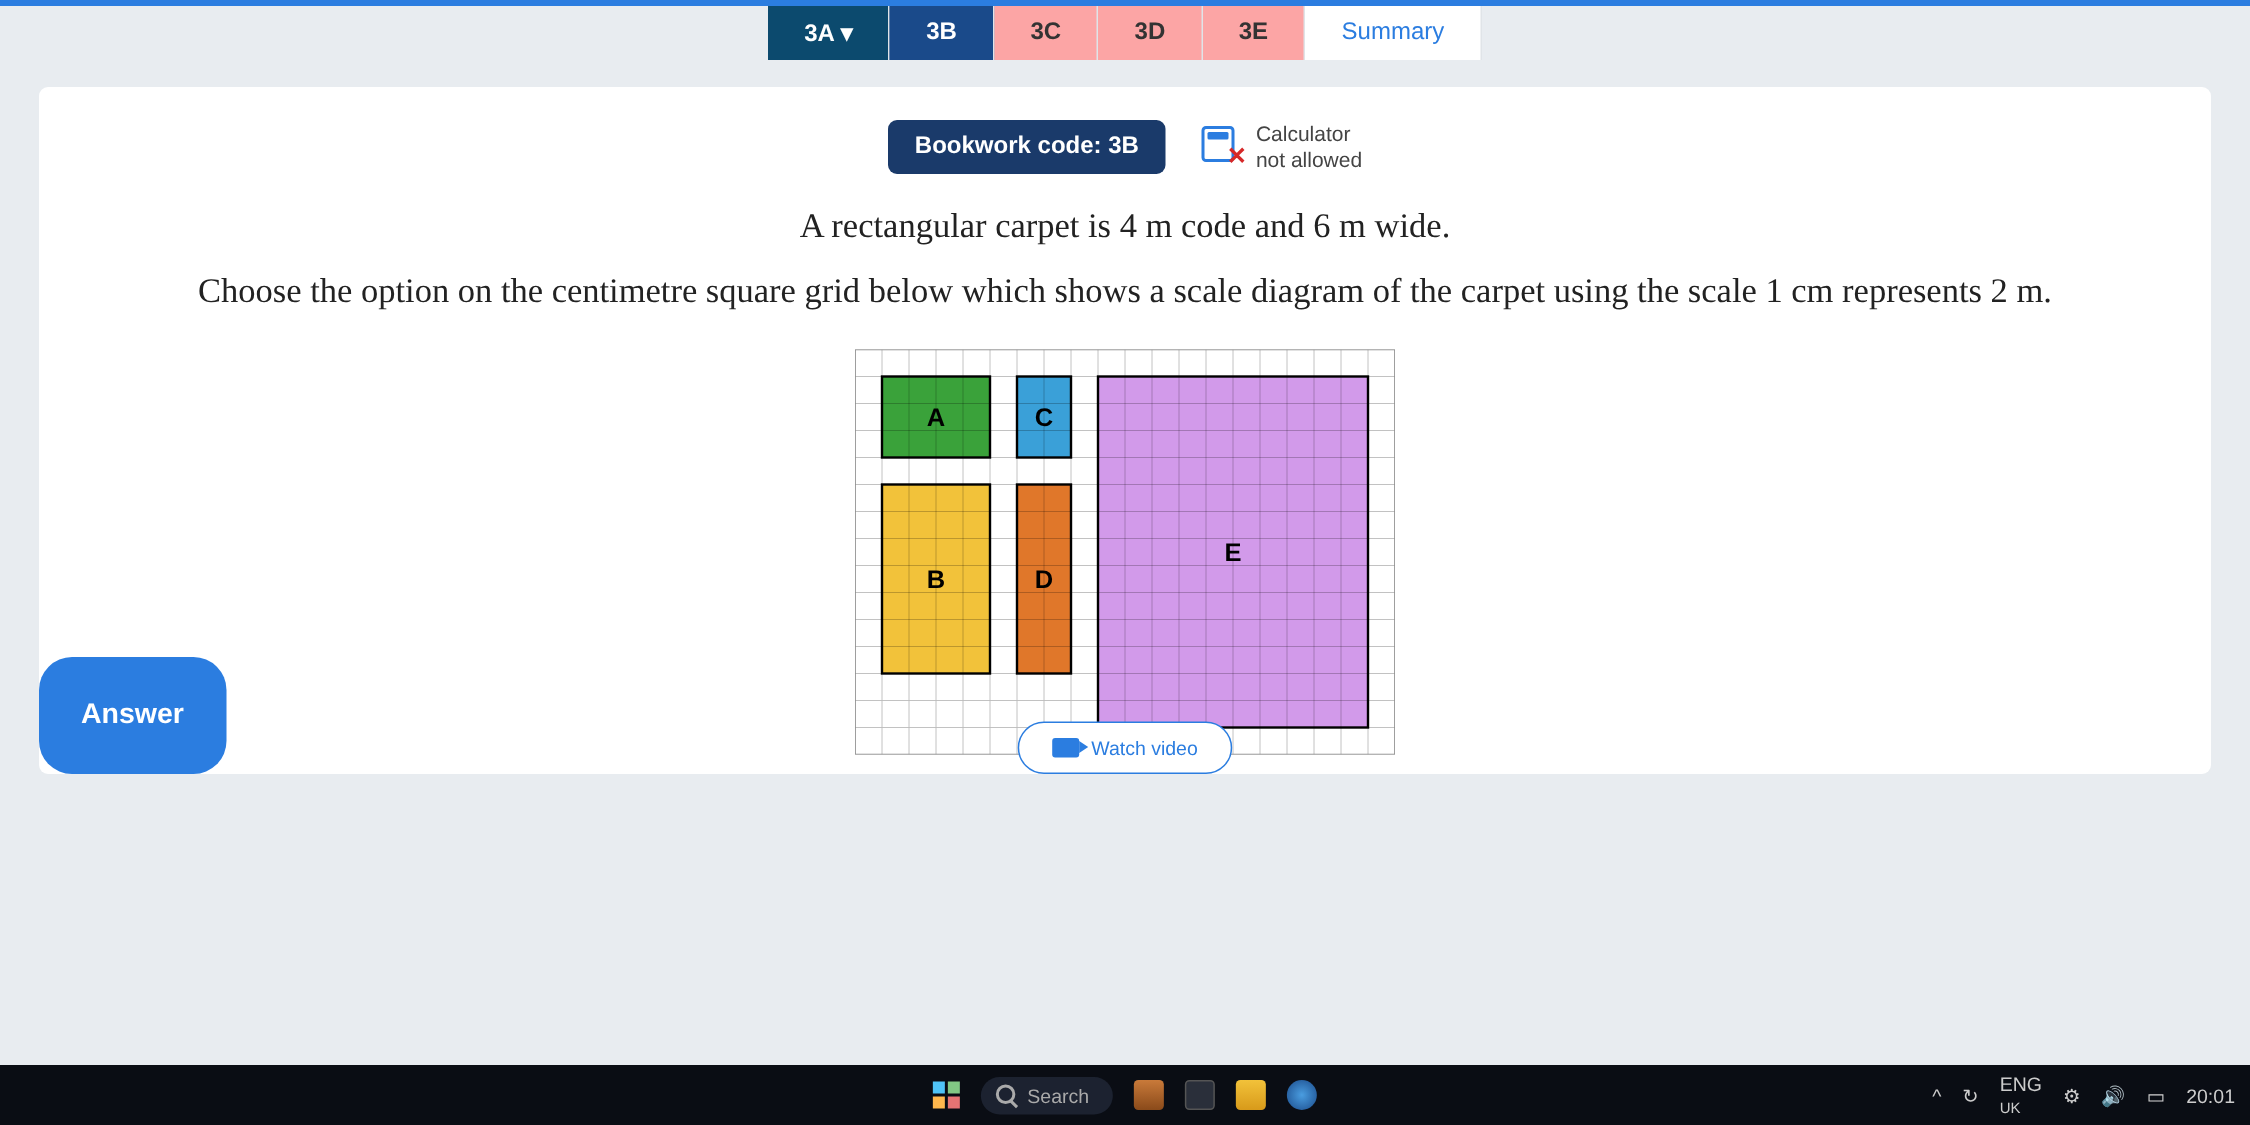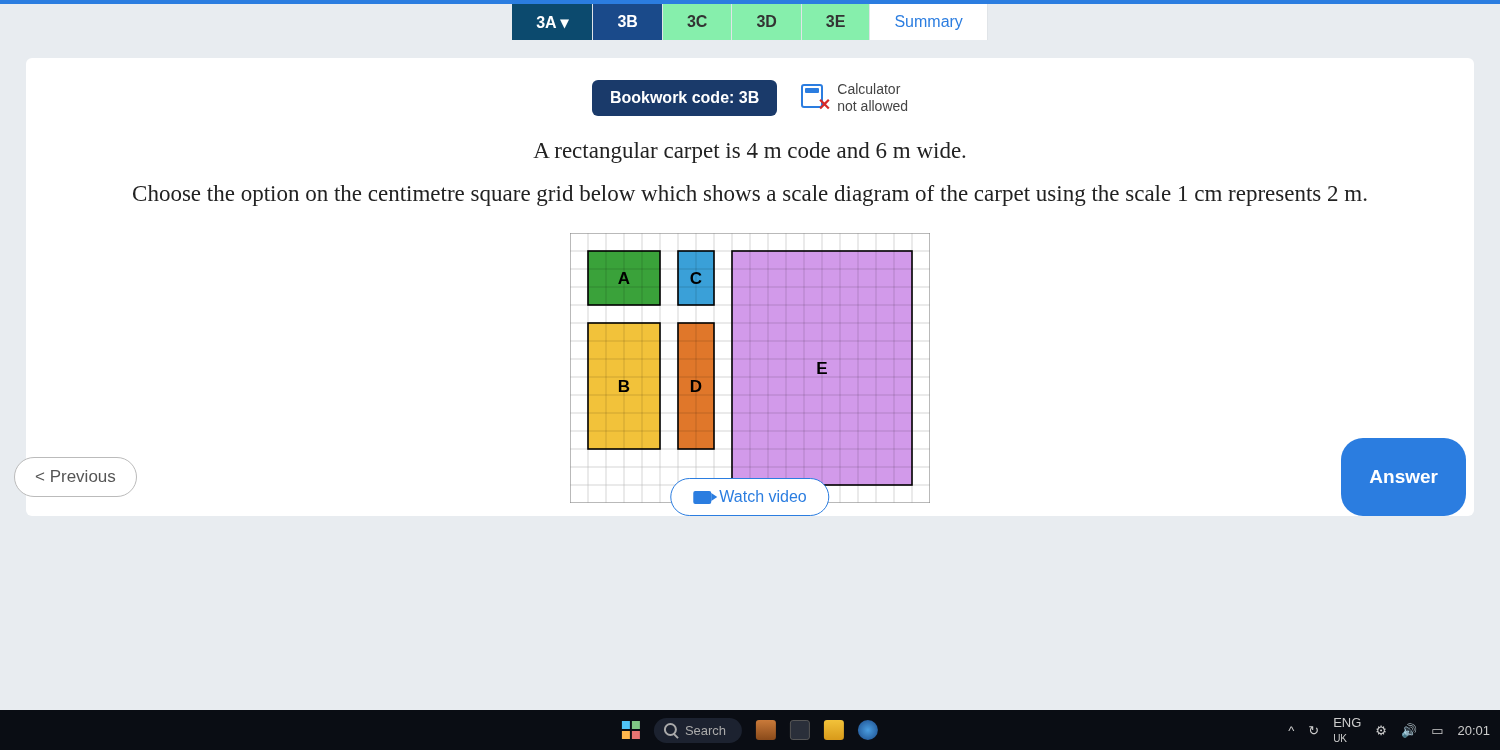--- a/index.html
+++ b/index.html
@@ -1,21 +1,21 @@
 <!DOCTYPE html>
 <html><head>
 <meta charset="utf-8">
 <style>
   * { box-sizing: border-box; margin: 0; padding: 0; }
   html, body { width: 1500px; height: 750px; font-family: Arial, sans-serif; background: #e8ecf0; overflow: hidden; }
   
   .top-bar { width: 100%; height: 4px; background: #2b7de0; }
   
   .tab-row { display: flex; justify-content: center; gap: 0; height: 36px; background: #e8ecf0; }
-  .tab { padding: 6px 24px; font-size: 16px; font-weight: 600; color: #333; background: #86efac; cursor: pointer; border-right: 1px solid #e0e4e8; display: flex; align-items: center; }
+  .tab { padding: 6px 24px; font-size: 16px; font-weight: 600; color: #333; background: #fca5a5; cursor: pointer; border-right: 1px solid #e0e4e8; display: flex; align-items: center; }
   .tab.active { background: #1a4a8a; color: #fff; }
   .tab.green { background: #0c4a6e; color: #fff; }
   .tab.summary { color: #2b7de0; font-weight: 500; background: #fff; text-align: center; }
   
   .content-panel { background: #fff; margin: 18px 26px 0 26px; border-radius: 6px; padding: 22px 20px 18px 20px; position: relative; height: 458px; }
   
   .badge-row { display: flex; justify-content: center; align-items: center; gap: 24px; margin-bottom: 18px; }
   .bw-badge { background: #1a3a6a; color: #fff; padding: 9px 18px; border-radius: 6px; font-size: 16px; font-weight: 600; }
   .calc-group { display: flex; align-items: center; gap: 8px; }
   .calc-icon { position: relative; width: 28px; height: 28px; }
@@ -25,21 +25,21 @@
   .calc-text { font-size: 14px; color: #444; line-height: 1.2; }
   
   .q-text { text-align: center; font-size: 23px; color: #222; margin: 8px 60px; line-height: 1.5; font-family: Georgia, 'Times New Roman', serif; }
   .q-text .mn { font-family: Georgia, serif; }
   
   .grid-wrap { display: flex; justify-content: center; margin-top: 22px; }
   .grid-svg { border: none; }
   
   .footer-row { position: absolute; left: 0; right: 0; bottom: 0; display: flex; justify-content: space-between; align-items: center; padding: 0 8px 0 0; }
   .prev-btn { border: 1.5px solid #bbb; background: #fff; color: #555; border-radius: 22px; padding: 9px 20px; font-size: 17px; cursor: pointer; margin-left: -12px; }
-  .watch-btn { border: 1.5px solid #2b7de0; background: #fff; color: #2b7de0; border-radius: 22px; padding: 9px 22px; font-size: 16px; cursor: pointer; display: flex; align-items: center; gap: 8px; position: absolute; left: 50%; transform: translateX(-50%); bottom: 0; }
+  .watch-btn { border: 1.5px solid #2b7de0; background: #fff; color: #2b7de0; border-radius: 22px; padding: 9px 22px; font-size: 13px; cursor: pointer; display: flex; align-items: center; gap: 8px; position: absolute; left: 50%; transform: translateX(-50%); bottom: 0; }
   .cam-icon { width: 18px; height: 13px; background: #2b7de0; border-radius: 2px; position: relative; }
   .cam-icon::after { content: ''; position: absolute; right: -6px; top: 2px; border-left: 6px solid #2b7de0; border-top: 4.5px solid transparent; border-bottom: 4.5px solid transparent; }
   .answer-btn { background: #2b7de0; color: #fff; border: none; border-radius: 22px; padding: 28px 28px; font-size: 19px; font-weight: 600; cursor: pointer; }
   
   .taskbar { position: absolute; bottom: 0; left: 0; right: 0; height: 40px; background: #0a0d14; display: flex; align-items: center; color: #ddd; font-size: 13px; }
   .tb-center { position: absolute; left: 50%; transform: translateX(-50%); display: flex; align-items: center; gap: 14px; }
   .win-icon { width: 18px; height: 18px; display: grid; grid-template-columns: 1fr 1fr; grid-template-rows: 1fr 1fr; gap: 2px; }
   .win-icon span:nth-child(1){background:#4fc3f7;} .win-icon span:nth-child(2){background:#81c784;} .win-icon span:nth-child(3){background:#ffb74d;} .win-icon span:nth-child(4){background:#e57373;}
   .search-pill { background: #1c2230; border-radius: 16px; padding: 5px 16px 5px 10px; display: flex; gap: 8px; color: #aaa; }
   .mag { width: 13px; height: 13px; border: 2px solid #aaa; border-radius: 50%; position: relative; }
@@ -179,21 +179,20 @@
         <line y1="162" y2="162" x1="162" x2="342" stroke="rgba(0,0,0,0.25)" stroke-width="0.6"></line>
         <line y1="180" y2="180" x1="162" x2="342" stroke="rgba(0,0,0,0.25)" stroke-width="0.6"></line>
         <line y1="198" y2="198" x1="162" x2="342" stroke="rgba(0,0,0,0.25)" stroke-width="0.6"></line>
         <line y1="216" y2="216" x1="162" x2="342" stroke="rgba(0,0,0,0.25)" stroke-width="0.6"></line>
         <line y1="234" y2="234" x1="162" x2="342" stroke="rgba(0,0,0,0.25)" stroke-width="0.6"></line>
         <text x="252" y="141" text-anchor="middle" font-size="17" font-weight="700" fill="#000">E</text>
       </svg>
   </div>
 
   <div class="footer-row">
-    <button class="prev-btn">&lt; Previous</button>
     <button class="watch-btn">
       <span class="cam-icon"></span>
       <span>Watch video</span>
     </button>
     <button class="answer-btn">Answer</button>
   </div>
 
 </div>
 
 <div class="taskbar">

